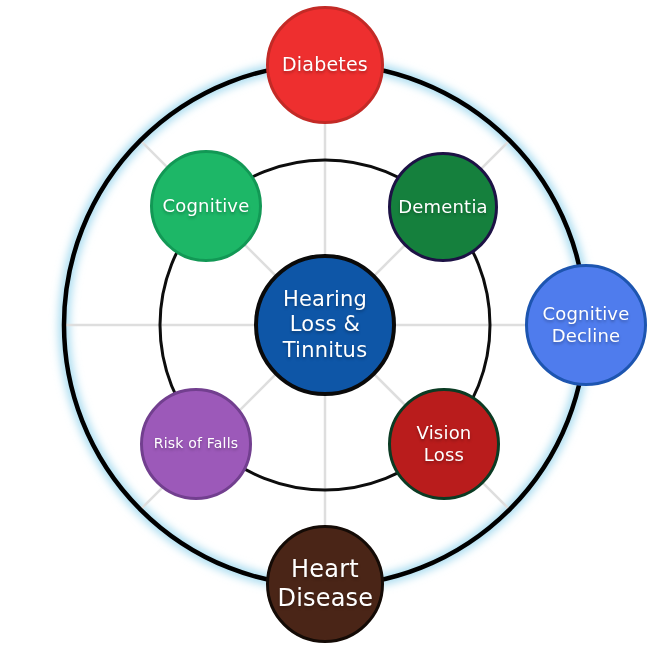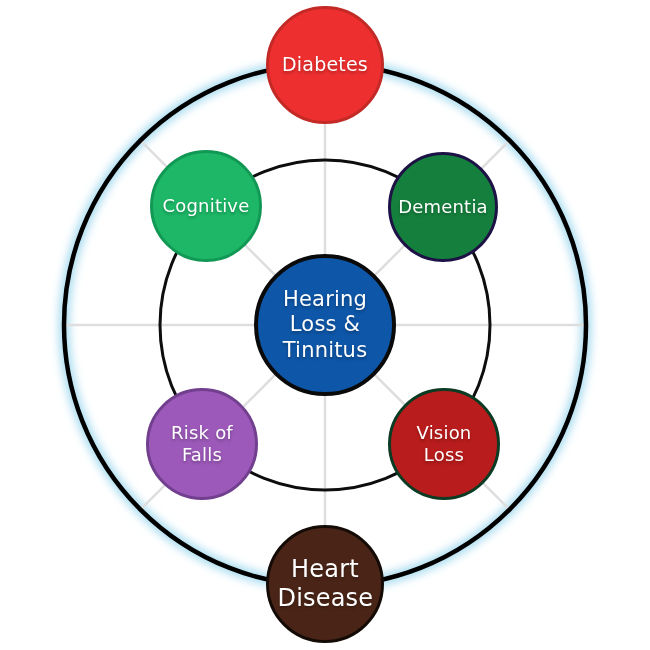--- a/index.html
+++ b/index.html
@@ -33,21 +33,21 @@
   .n-diabetes{left:266px;top:6px;width:118px;height:118px;border:3px solid;font-size:19px;}
   .n-cognitive{left:525px;top:264px;width:122px;height:122px;border:3px solid;font-size:18px;}
   .n-cognitive .lbl{max-width:105px;}
   .n-heart{left:266px;top:525px;width:118px;height:118px;border:3.5px solid;font-size:24px;}
   .n-heart .lbl{max-width:95px;}
   .n-ototoxicity{left:3px;top:264px;width:122px;height:122px;border:3px solid;font-size:18px;}
   
   .n-dementia{left:388px;top:152px;width:110px;height:110px;border:3px solid;font-size:18px;}
   .n-vision{left:388px;top:388px;width:112px;height:112px;border:3px solid;font-size:18px;}
   .n-vision .lbl{max-width:70px;}
-  .n-risk{left:146px;top:388px;width:112px;height:112px;border:3px solid;font-size:18px;}
+  .n-risk{left:140px;top:388px;width:112px;height:112px;border:3px solid;font-size:14px;}
   .n-risk .lbl{max-width:90px;}
   .n-depression{left:150px;top:150px;width:112px;height:112px;border:3px solid;font-size:18px;}
 </style>
 </head>
 <body>
 
 <div class="canvas">
 
   <svg class="rings-svg" viewBox="0 0 650 650" aria-hidden="true">
     <defs>
@@ -77,20 +77,23 @@
   <div class="node n-center" style="background: rgb(14, 86, 167); border-color: rgb(10, 10, 10); color: #ffffff;">
     <span class="lbl">Hearing Loss &amp; Tinnitus</span>
   </div>
 
   <div class="node n-diabetes" style="background: rgb(238, 47, 47); border-color: rgb(195, 42, 38);">
     <span class="lbl">Diabetes</span>
   </div>
   <div class="node n-dementia" style="background: #15803d; border-color: rgb(29, 18, 69);">
     <span class="lbl">Dementia</span>
   </div>
+  <div class="node n-cognitive" style="background: rgb(79, 124, 237); border-color: rgb(29, 85, 176);">
+    <span class="lbl">Cognitive Decline</span>
+  </div>
   <div class="node n-vision" style="background: #b91c1c; border-color: rgb(11, 59, 35);">
     <span class="lbl">Vision Loss</span>
   </div>
   <div class="node n-heart" style="background: rgb(74, 37, 23); border-color: rgb(20, 11, 6);">
     <span class="lbl">Heart Disease</span>
   </div>
   <div class="node n-risk" style="background: rgb(156, 89, 185); border-color: rgb(114, 63, 143);">
     <span class="lbl">Risk of Falls</span>
   </div>
   <div class="node n-depression" style="background: rgb(29, 183, 103); border-color: rgb(18, 152, 85);">

